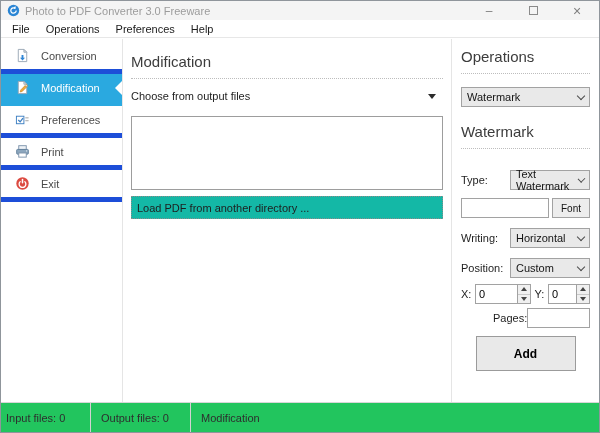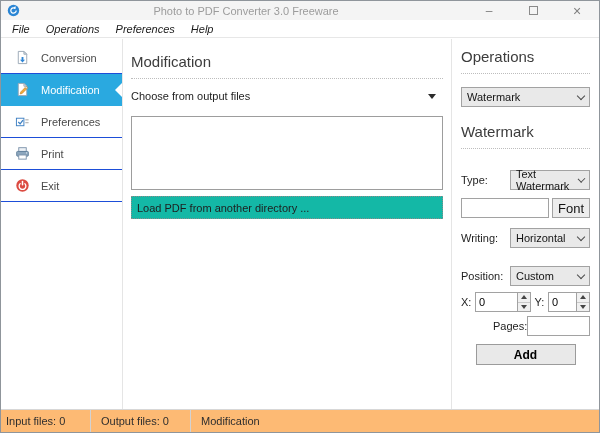--- a/index.html
+++ b/index.html
@@ -16,55 +16,54 @@
 
   
   .titlebar {
     height: 19px;
     background: #f4f4f4;
     display: flex; align-items: center;
     padding-left: 6px;
     font-size: 11px; color: #9c9c9c;
   }
   .app-icon { width: 13px; height: 13px; margin-right: 5px; flex: 0 0 auto; }
-  .title-text { flex: 1; white-space: nowrap; overflow: hidden; text-align: center; }
+  .title-text { flex: 1; white-space: nowrap; overflow: hidden; }
   .win-controls { display: flex; align-items: center; height: 100%; }
   .win-btn {
     width: 44px; height: 100%;
     display: flex; align-items: center; justify-content: center;
     color: #7e7e7e; font-size: 12px; cursor: default;
   }
   .maximize-glyph { width: 9px; height: 9px; border: 1px solid #8a8a8a; display: block; }
   .close-glyph { font-size: 14px; line-height: 1; }
 
   
   .menubar {
     height: 18px; background: #fff;
     border-bottom: 1px solid #e7e7e7;
     display: flex; align-items: center;
     font-size: 11px; color: #1b1b1b;
     padding-left: 3px;
-    font-style: italic;
   }
   .menu-item { padding: 0 8px; height: 100%; display: flex; align-items: center; cursor: default; }
 
   
   .content {
     position: absolute; top: 38px; left: 0; right: 0; bottom: 23px;
     display: flex; background: #fff;
   }
 
   
   .sidebar { width: 122px; border-right: 1px solid #e5e5e5; padding-top: 3px; background: #fff; }
   .side-item {
     position: relative;
     height: 32px;
     display: flex; align-items: center;
     gap: 11px; padding-left: 13px;
-    border-bottom: 1px solid #1d4ed8;
+    border-bottom: 5px solid #1d4ed8;
     font-size: 11px; color: #4a4a4a;
     cursor: default;
   }
   .side-item .icon { width: 16px; height: 16px; flex: 0 0 auto; display: flex; align-items: center; justify-content: center; }
   .side-item.selected { background: #2aa9e0; color: #fff; border-bottom-color: #2aa9e0; }
   .notch {
     position: absolute; right: 0; top: 50%; margin-top: -7px;
     width: 0; height: 0;
     border-top: 7px solid transparent;
     border-bottom: 7px solid transparent;
@@ -110,56 +109,56 @@
     width: 6px; height: 6px;
     border-right: 1px solid #4a4a4a; border-bottom: 1px solid #4a4a4a;
     transform: rotate(45deg); margin-top: -3px;
   }
   .frow { display: flex; align-items: center; justify-content: space-between; }
   .frow .flabel { color: #1e1e1e; }
   .combo-small { width: 80px; }
   .type-row { margin-top: 21px; }
   .text-row { margin-top: 8px; }
   .writing-row { margin-top: 10px; }
-  .position-row { margin-top: 18px; }
+  .position-row { margin-top: 10px; }
   .xy-row { margin-top: 6px; }
   .pages-row { margin-top: 4px; padding-left: 32px; }
   .txt-input {
     height: 20px; border: 1px solid #a2a2a2; background: #fff;
     font-family: "Liberation Sans", sans-serif; font-size: 11px; padding: 0 3px; min-width: 0;
   }
   .wm-text-input { width: 88px; }
   .font-btn {
     width: 38px; height: 20px; background: #ededed; border: 1px solid #a2a2a2;
-    font-family: "Liberation Sans", sans-serif; font-size: 13px; color: #141414; cursor: default;
+    font-family: "Liberation Sans", sans-serif; font-size: 10px; color: #141414; cursor: default;
   }
   .spin { display: flex; height: 20px; border: 1px solid #a2a2a2; background: #fff; }
   .spin-x { width: 56px; } .spin-y { width: 42px; }
   .spin input {
     flex: 1; min-width: 0; border: 0; outline: none;
     font-family: "Liberation Sans", sans-serif; font-size: 11px; padding-left: 3px;
   }
   .spin-btns { width: 13px; border-left: 1px solid #a2a2a2; display: flex; flex-direction: column; }
   .spin-up, .spin-down { flex: 1; background: #f0f0f0; display: flex; align-items: center; justify-content: center; cursor: default; }
   .spin-up { border-bottom: 1px solid #c9c9c9; }
   .tri-up { width: 0; height: 0; border-left: 3px solid transparent; border-right: 3px solid transparent; border-bottom: 4px solid #444; }
   .tri-dn { width: 0; height: 0; border-left: 3px solid transparent; border-right: 3px solid transparent; border-top: 4px solid #444; }
   .pages-input { width: 78px; }
   .add-btn {
     display: block; margin: 8px auto 0 auto;
-    width: 100px; height: 21px;
+    width: 100px; height: 35px;
     background: #e9e9e9; border: 1px solid #9b9b9b;
     font-family: "Liberation Sans", sans-serif; font-size: 12px; font-weight: bold; color: #000;
     cursor: default;
   }
 
   
   .statusbar {
-    position: absolute; left: 0; right: 0; bottom: 0; height: 23px;
-    background: #fdba74; border-top: 1px solid #d7d7d7;
+    position: absolute; left: 0; right: 0; bottom: 0; height: 30px;
+    background: #22c55e; border-top: 1px solid #d7d7d7;
     display: flex; align-items: stretch;
     font-size: 11px; color: #2e2e2e;
   }
   .status-cell { display: flex; align-items: center; padding: 0 10px; }
   .status-cell.b { border-right: 1px solid #d2d2d2; }
   .status-input { width: 90px; padding-left: 5px; }
   .status-output { width: 100px; }
 </style>
 </head>
 <body>

